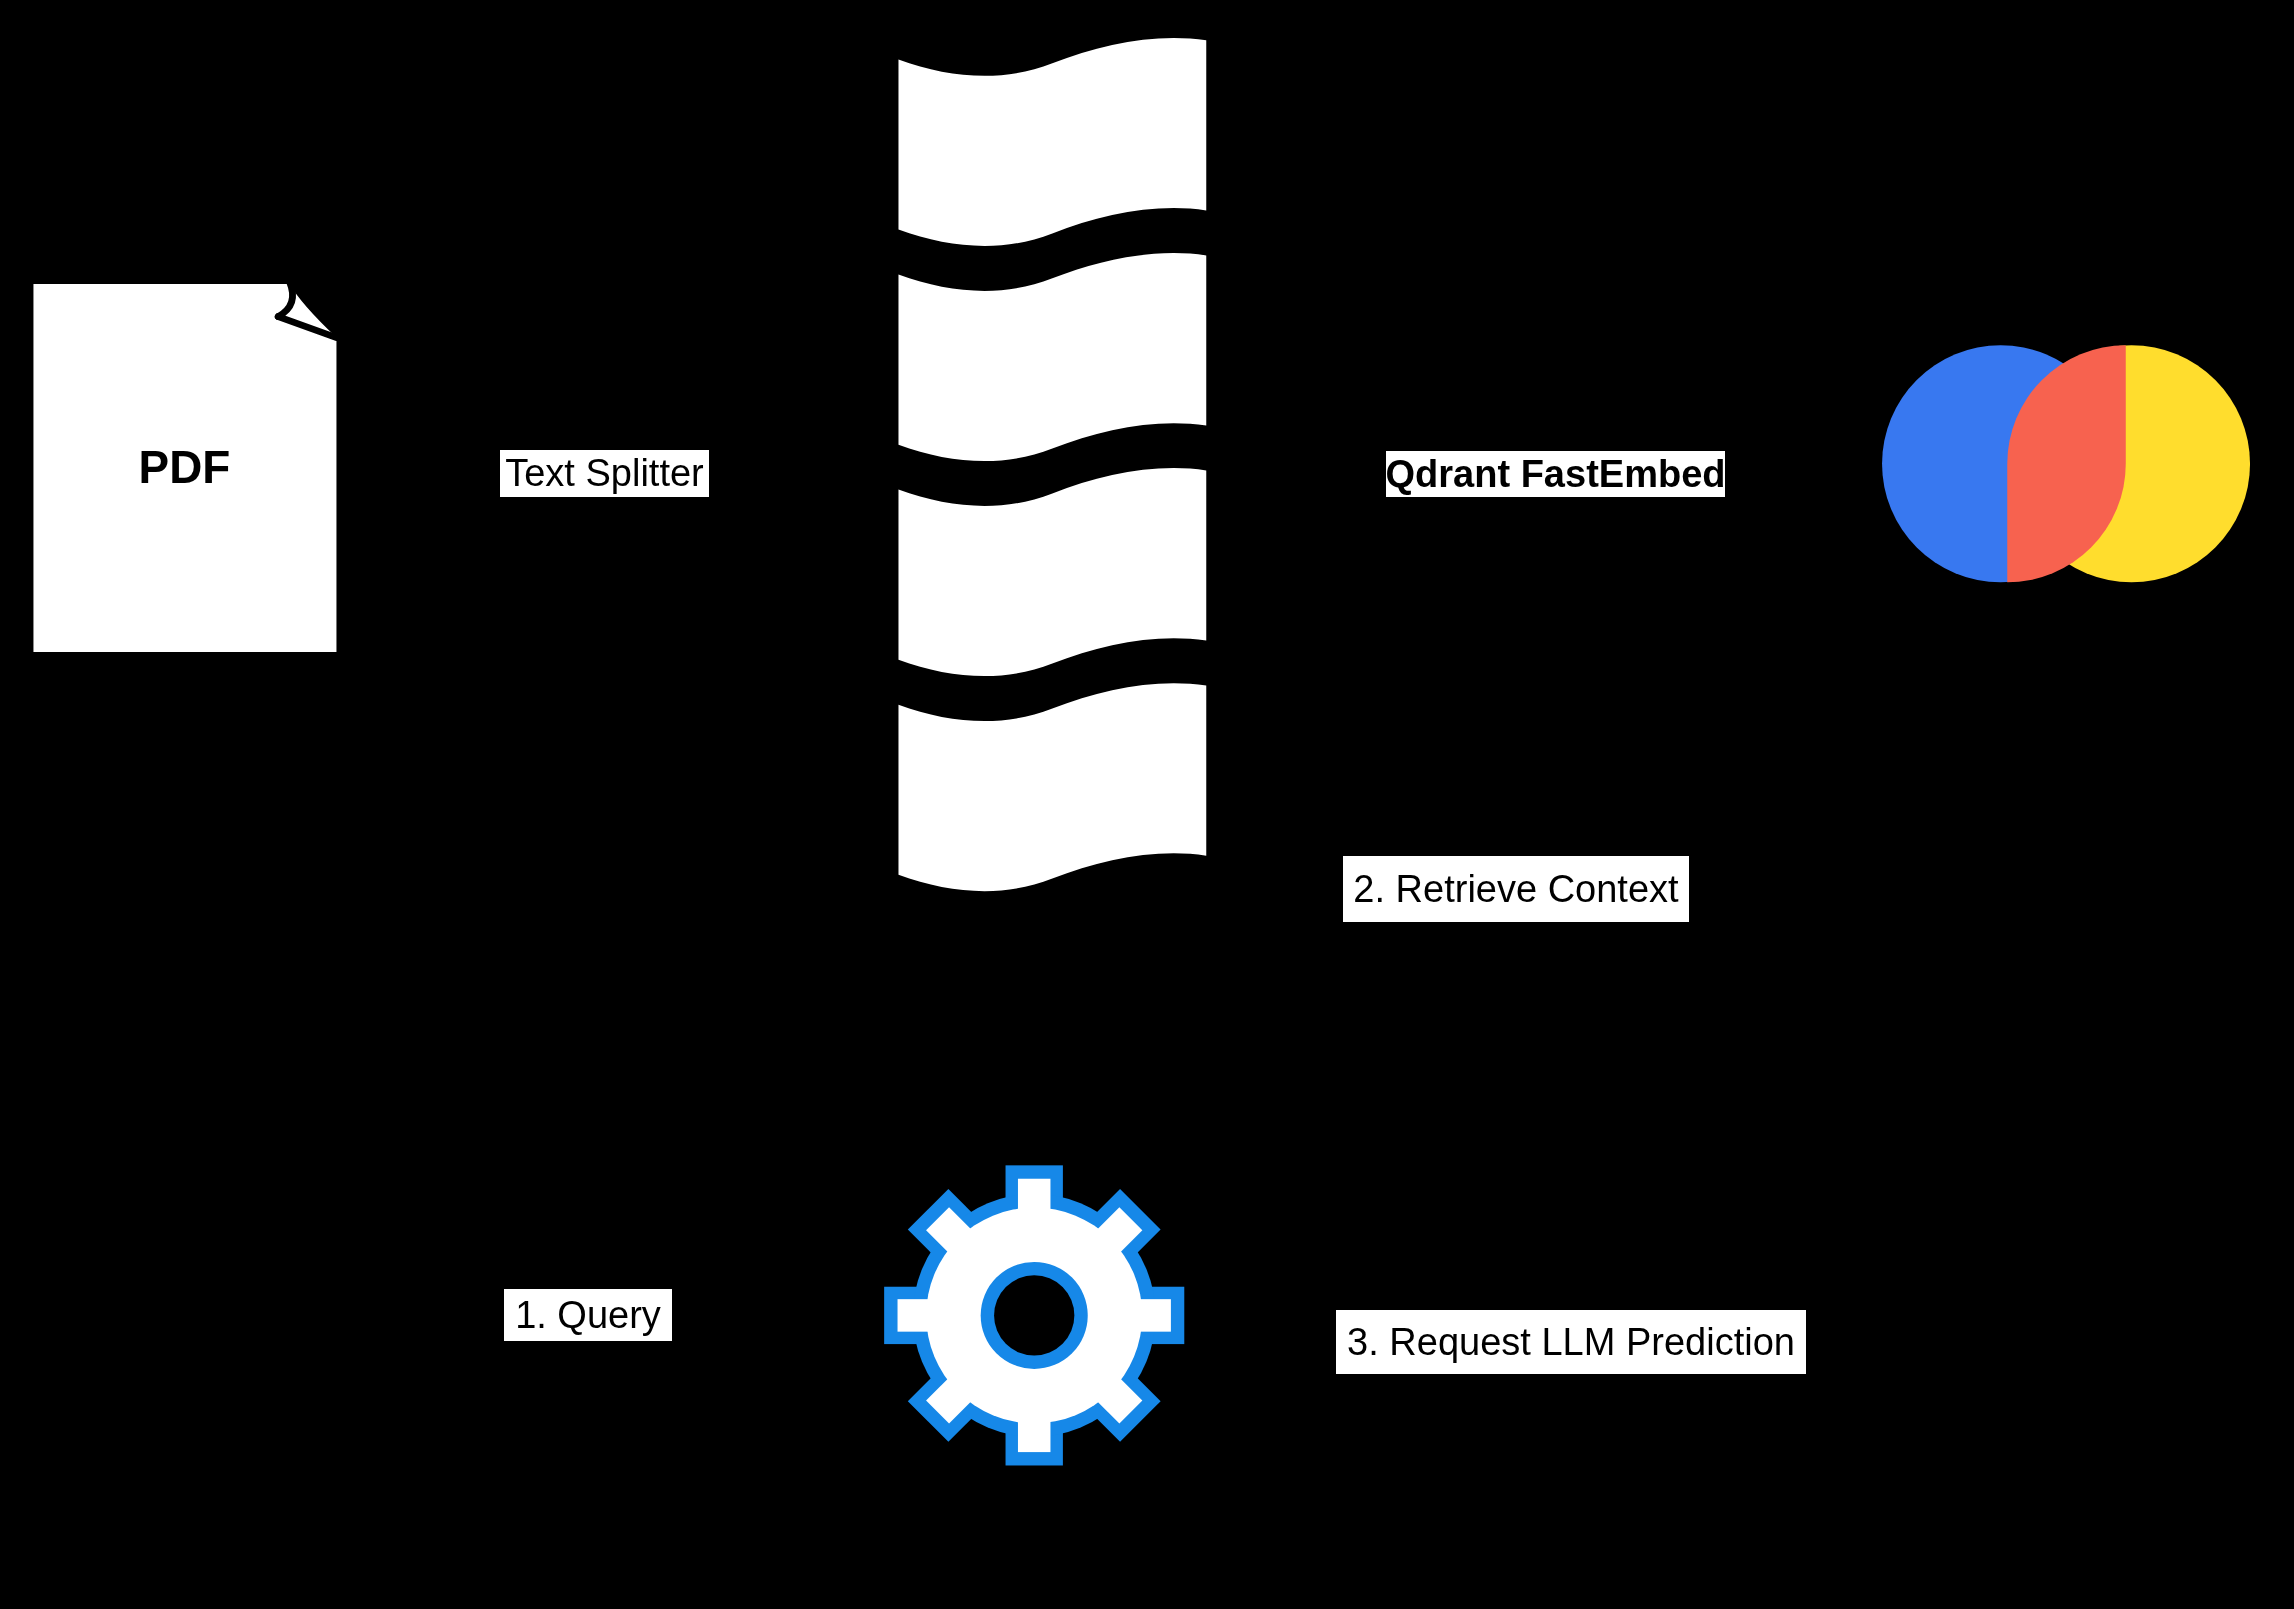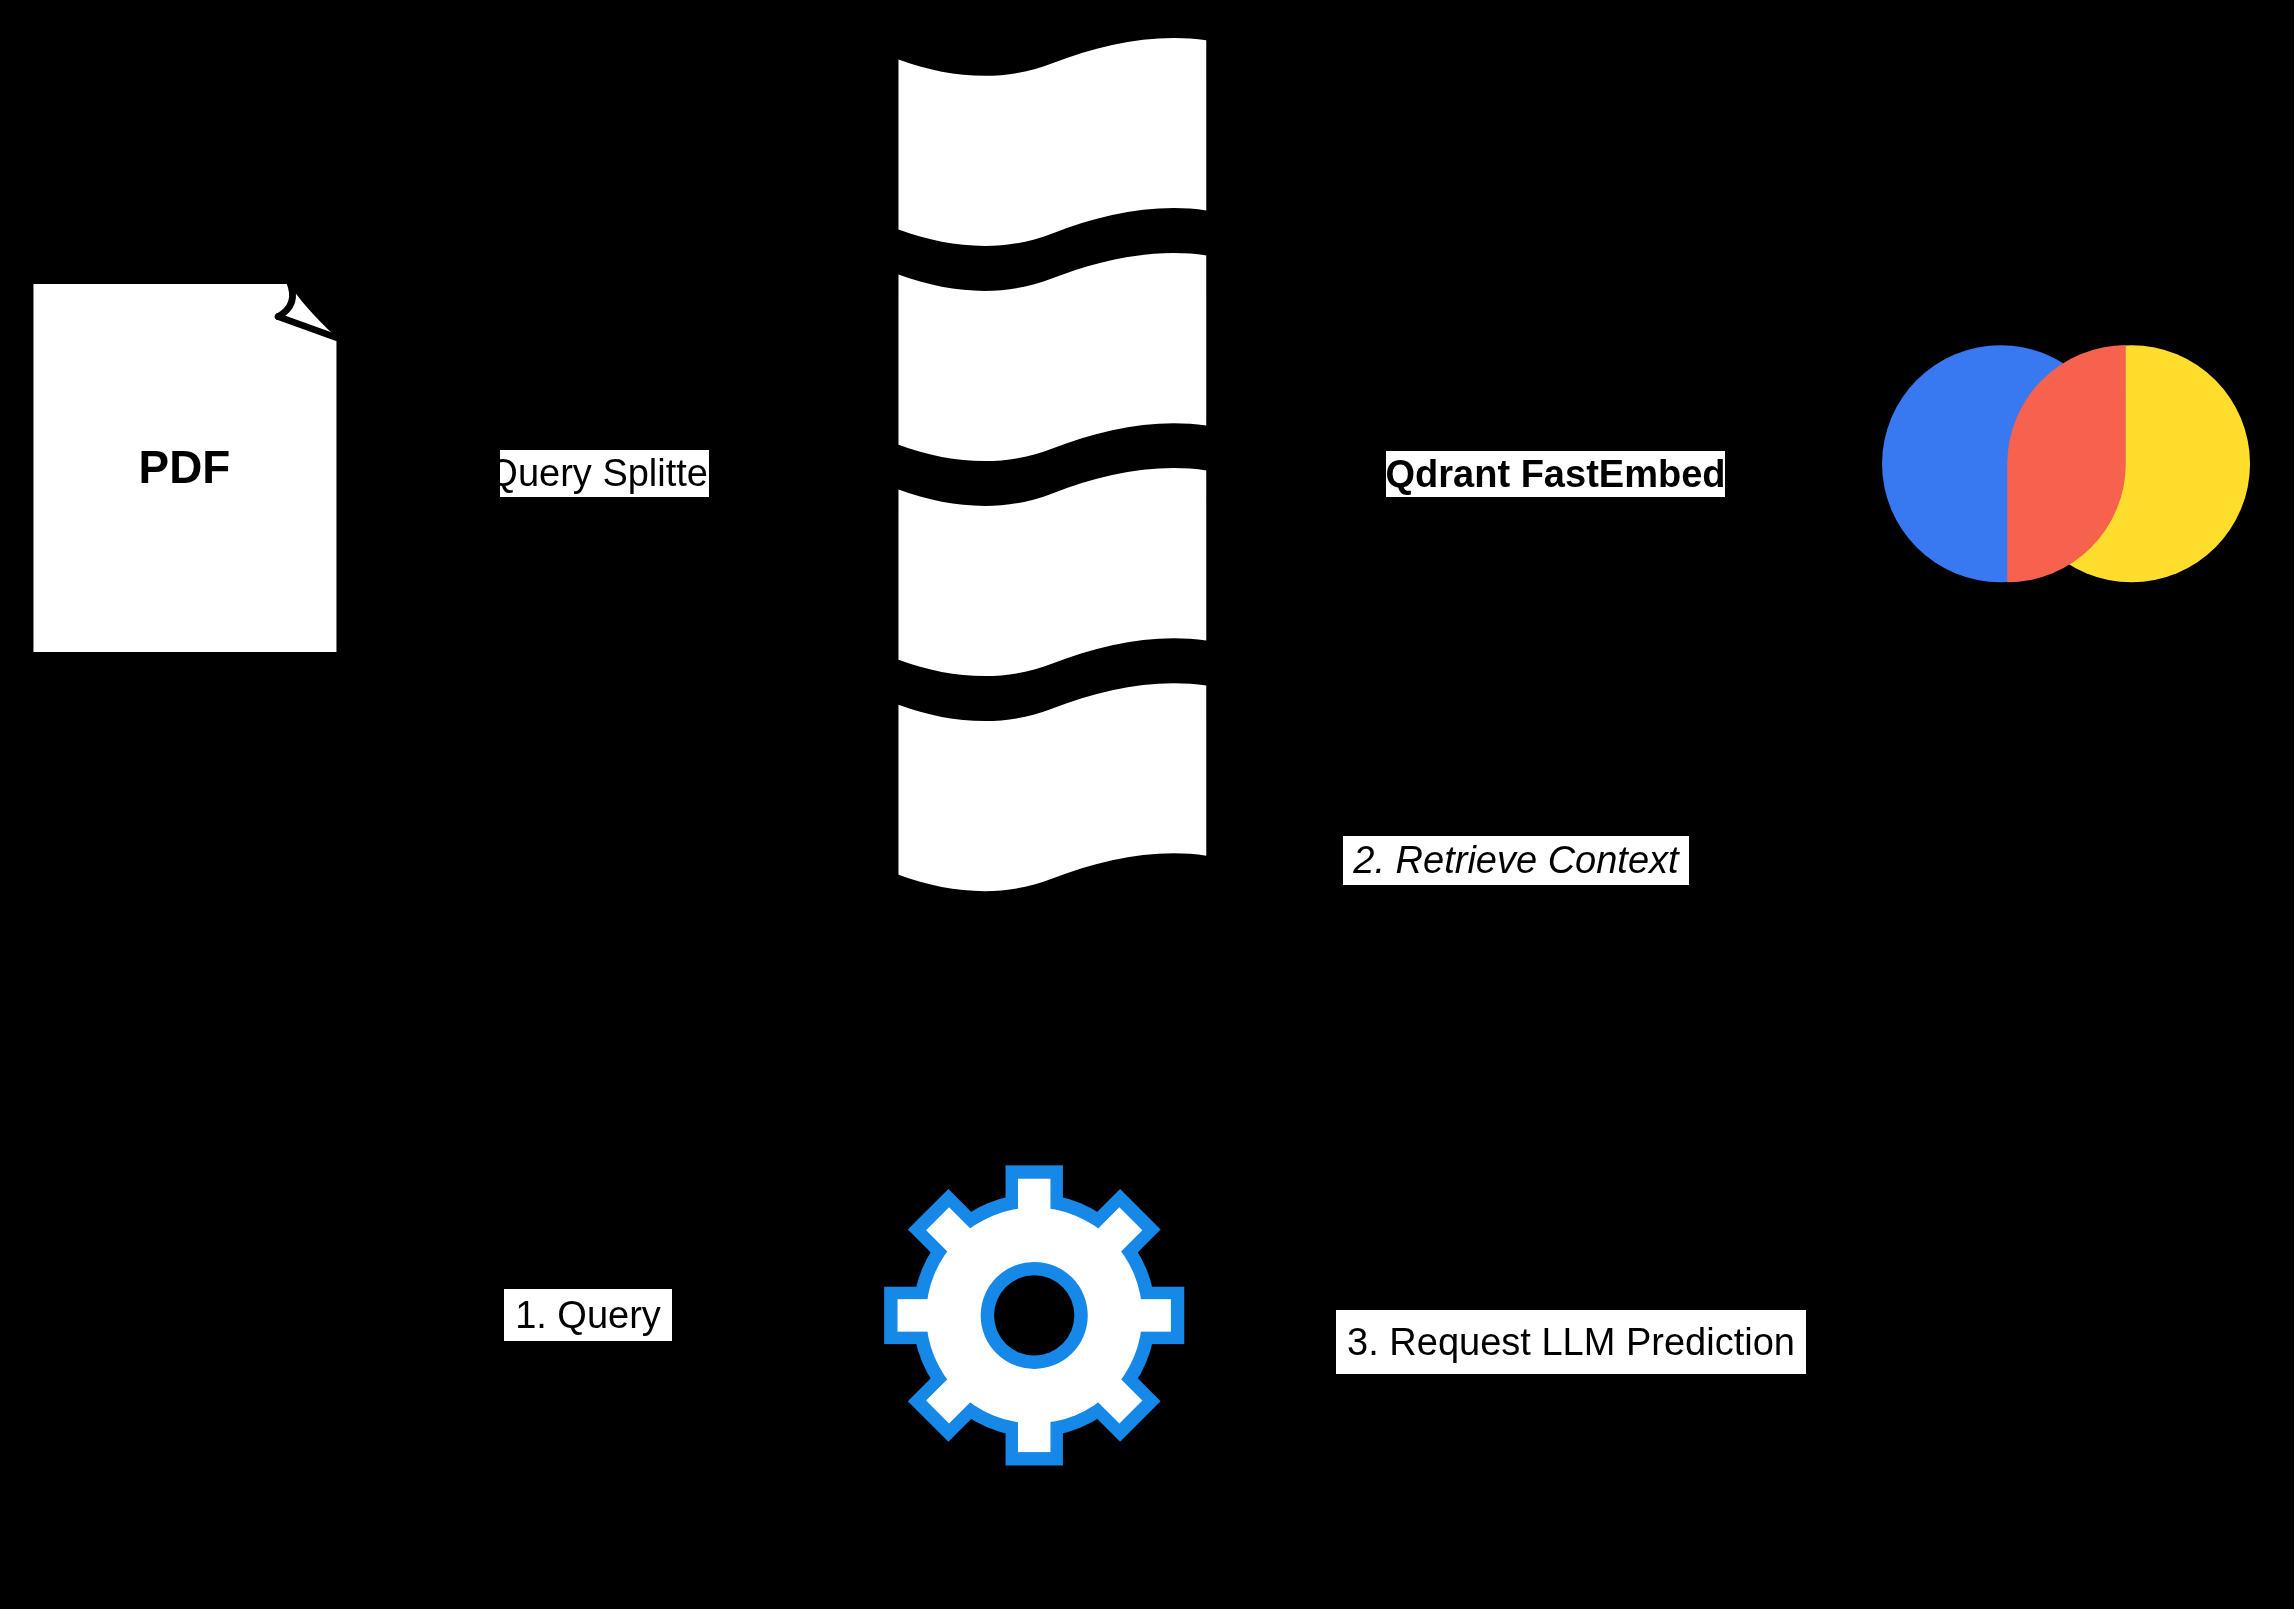--- a/index.html
+++ b/index.html
@@ -30,21 +30,21 @@
     font-size: 38px;
     font-weight: 400;
     display: flex;
     align-items: center;
     justify-content: center;
     white-space: nowrap;
     letter-spacing: 0px;
   }
   #label-text-splitter   { left: 500px;  top: 450px;  width: 209px; height: 47px; }
   #label-qdrant          { left: 1386px; top: 451px;  width: 339px; height: 46px; font-weight: bold; }
-  #label-retrieve        { left: 1343px; top: 836px;  width: 346px; height: 49px; font-style: italic; }
+  #label-retrieve        { left: 1343px; top: 856px;  width: 346px; height: 66px; }
   #label-query           { left: 504px;  top: 1289px; width: 168px; height: 52px; }
   #label-request-llm     { left: 1336px; top: 1310px; width: 470px; height: 64px; }
 </style>
 </head>
 <body>
 
 <div id="stage">
 
   <svg id="diagram-svg" viewBox="0 0 2400 1684">
     <defs>
@@ -92,21 +92,21 @@
         <rect x="-17" y="-143" width="34" height="146" transform="rotate(225)"></rect>
         <rect x="-17" y="-143" width="34" height="146" transform="rotate(270)"></rect>
         <rect x="-17" y="-143" width="34" height="146" transform="rotate(315)"></rect>
         <circle cx="0" cy="0" r="113"></circle>
       </g>
       <circle cx="0" cy="0" r="56" fill="#1688E8"></circle>
       <circle cx="0" cy="0" r="42" fill="#000000"></circle>
     </g>
   </svg>
 
-  <div class="edge-label" id="label-text-splitter">Query Splitter</div>
+  <div class="edge-label" id="label-text-splitter">Text Splitter</div>
 
   <div class="edge-label" id="label-qdrant">Qdrant FastEmbed</div>
 
   <div class="edge-label" id="label-retrieve">2. Retrieve Context</div>
 
   <div class="edge-label" id="label-query">1. Query</div>
 
   <div class="edge-label" id="label-request-llm">3. Request LLM Prediction</div>
 
 </div>

